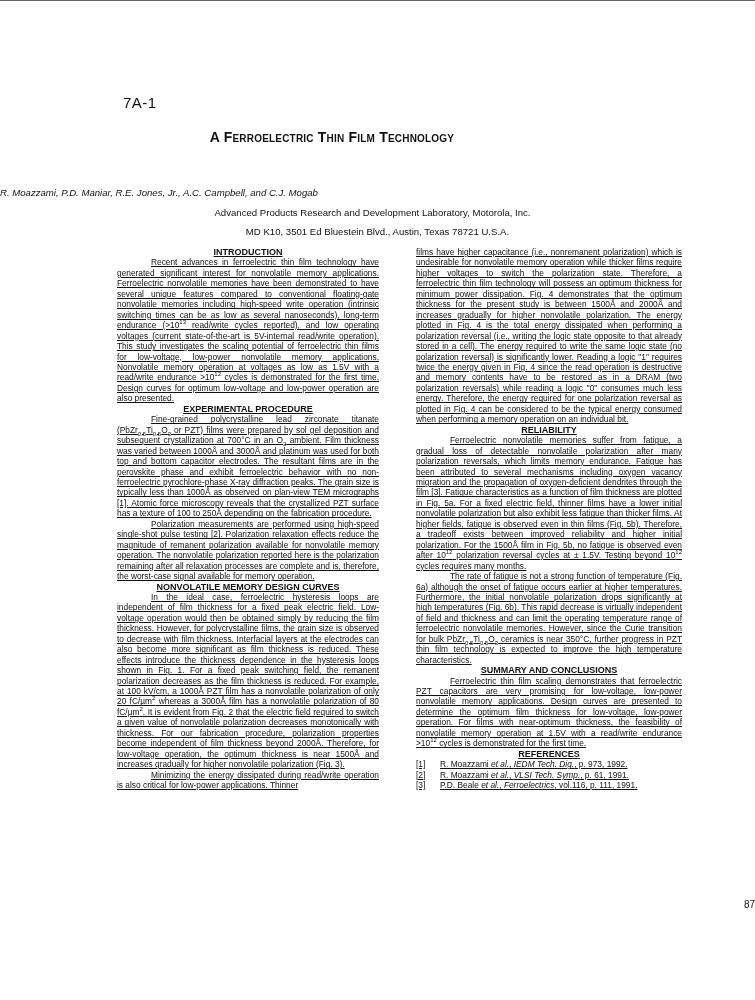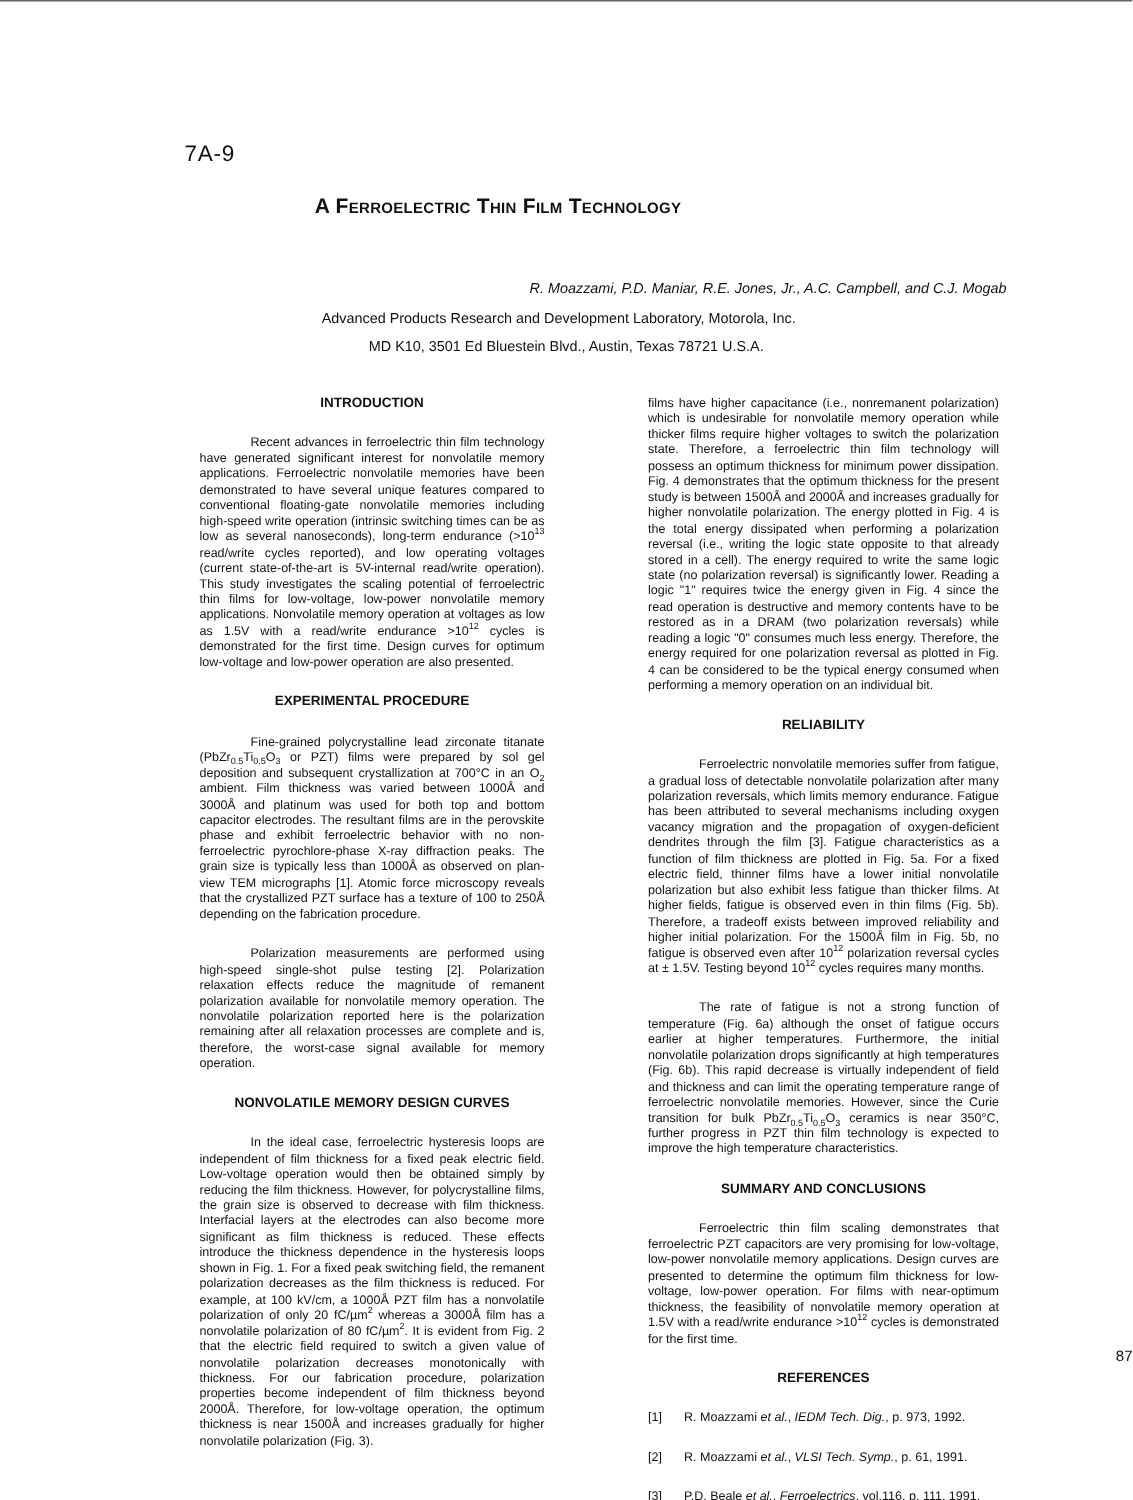--- a/index.html
+++ b/index.html
@@ -4,58 +4,59 @@
 <style>
   html, body { margin: 0; padding: 0; }
   body {
     width: 755px; height: 1000px; background: #ffffff; position: relative; overflow: hidden;
     font-family: "Liberation Sans", sans-serif; color: #111;
   }
   .topline { position: absolute; left: 0; top: 0; width: 755px; height: 1px; background: #666; }
   .session-code { position: absolute; left: 123px; top: 94px; font-size: 15px; letter-spacing: 0.5px; }
   .title { position: absolute; left: 0; width: 664px; text-align: center; top: 127px;
            font-weight: bold; font-size: 14px; line-height: 21px; letter-spacing: 0.2px; }
-  .authors { position: absolute; left: 0; width: 659px; text-align: right; top: 187px; font-size: 9.6px; font-style: italic; padding-left: 12px; }
+  .authors { position: absolute; left: 0; width: 659px; text-align: left; top: 187px; font-size: 9.6px; font-style: italic; }
   .affil { position: absolute; left: 0; width: 745px; text-align: center; top: 207px; font-size: 9.6px; }
   .address { position: absolute; left: 0; width: 755px; text-align: center; top: 226px; font-size: 9.6px; }
   .col { position: absolute; top: 247px; font-size: 8.35px; line-height: 10.45px; text-align: justify; }
   .col.left { left: 117px; width: 262px; }
   .col.right { left: 416px; width: 266px; }
-  .col p { margin: 16px; }
+  .col p { margin: 0; text-decoration: underline; }
   .col p.ind { text-indent: 34px; }
   .head { font-weight: bold; text-align: center; font-size: 9px; line-height: 10.45px; margin: 0; }
   .ref { display: flex; margin: 0; }
   .ref .num { width: 24px; flex: none; }
   .ref i, .col i { font-style: italic; }
   .pagenum { position: absolute; left: 0; width: 755px; text-align: right; top: 899px; font-size: 10px; }
   sub, sup { font-size: 6px; line-height: 0; }
 </style>
 </head>
 <body>
 
 <div class="topline"></div>
 
-<div class="session-code">7A-9</div>
+<div class="session-code">7A-1</div>
 
 <div class="title">
   <div style="font-variant: small-caps;">A Ferroelectric Thin Film Technology</div>
 </div>
 
 <div class="authors">R. Moazzami, P.D. Maniar, R.E. Jones, Jr., A.C. Campbell, and C.J. Mogab</div>
 <div class="affil">Advanced Products Research and Development Laboratory, Motorola, Inc.</div>
 <div class="address">MD K10, 3501 Ed Bluestein Blvd., Austin, Texas 78721 U.S.A.</div>
 
 <div class="col left">
   <p class="head">INTRODUCTION</p>
   <p class="ind rich">Recent advances in ferroelectric thin film technology have generated significant interest for nonvolatile memory applications. Ferroelectric nonvolatile memories have been demonstrated to have several unique features compared to conventional floating-gate nonvolatile memories including high-speed write operation (intrinsic switching times can be as low as several nanoseconds), long-term endurance (&gt;10<sup>13</sup> read/write cycles reported), and low operating voltages (current state-of-the-art is 5V-internal read/write operation). This study investigates the scaling potential of ferroelectric thin films for low-voltage, low-power nonvolatile memory applications. Nonvolatile memory operation at voltages as low as 1.5V with a read/write endurance &gt;10<sup>12</sup> cycles is demonstrated for the first time. Design curves for optimum low-voltage and low-power operation are also presented.</p>
   <p class="head">EXPERIMENTAL PROCEDURE</p>
   <p class="ind rich">Fine-grained polycrystalline lead zirconate titanate (PbZr<sub>0.5</sub>Ti<sub>0.5</sub>O<sub>3</sub> or PZT) films were prepared by sol gel deposition and subsequent crystallization at 700°C in an O<sub>2</sub> ambient. Film thickness was varied between 1000Å and 3000Å and platinum was used for both top and bottom capacitor electrodes. The resultant films are in the perovskite phase and exhibit ferroelectric behavior with no non-ferroelectric pyrochlore-phase X-ray diffraction peaks. The grain size is typically less than 1000Å as observed on plan-view TEM micrographs [1]. Atomic force microscopy reveals that the crystallized PZT surface has a texture of 100 to 250Å depending on the fabrication procedure.</p>
   <p class="ind rich">Polarization measurements are performed using high-speed single-shot pulse testing [2]. Polarization relaxation effects reduce the magnitude of remanent polarization available for nonvolatile memory operation. The nonvolatile polarization reported here is the polarization remaining after all relaxation processes are complete and is, therefore, the worst-case signal available for memory operation.</p>
   <p class="head">NONVOLATILE MEMORY DESIGN CURVES</p>
   <p class="ind rich">In the ideal case, ferroelectric hysteresis loops are independent of film thickness for a fixed peak electric field. Low-voltage operation would then be obtained simply by reducing the film thickness. However, for polycrystalline films, the grain size is observed to decrease with film thickness. Interfacial layers at the electrodes can also become more significant as film thickness is reduced. These effects introduce the thickness dependence in the hysteresis loops shown in Fig. 1. For a fixed peak switching field, the remanent polarization decreases as the film thickness is reduced. For example, at 100 kV/cm, a 1000Å PZT film has a nonvolatile polarization of only 20 fC/µm<sup>2</sup> whereas a 3000Å film has a nonvolatile polarization of 80 fC/µm<sup>2</sup>. It is evident from Fig. 2 that the electric field required to switch a given value of nonvolatile polarization decreases monotonically with thickness. For our fabrication procedure, polarization properties become independent of film thickness beyond 2000Å. Therefore, for low-voltage operation, the optimum thickness is near 1500Å and increases gradually for higher nonvolatile polarization (Fig. 3).</p>
+  <p class="ind rich" id="split-para">Minimizing the energy dissipated during read/write operation is also critical for low-power applications. Thinner</p>
 </div>
 
 <div class="col right" id="right-col">
   <p class="rich" id="split-cont">films have higher capacitance (i.e., nonremanent polarization) which is undesirable for nonvolatile memory operation while thicker films require higher voltages to switch the polarization state. Therefore, a ferroelectric thin film technology will possess an optimum thickness for minimum power dissipation. Fig. 4 demonstrates that the optimum thickness for the present study is between 1500Å and 2000Å and increases gradually for higher nonvolatile polarization. The energy plotted in Fig. 4 is the total energy dissipated when performing a polarization reversal (i.e., writing the logic state opposite to that already stored in a cell). The energy required to write the same logic state (no polarization reversal) is significantly lower. Reading a logic "1" requires twice the energy given in Fig. 4 since the read operation is destructive and memory contents have to be restored as in a DRAM (two polarization reversals) while reading a logic "0" consumes much less energy. Therefore, the energy required for one polarization reversal as plotted in Fig. 4 can be considered to be the typical energy consumed when performing a memory operation on an individual bit.</p>
   <p class="head">RELIABILITY</p>
   <p class="ind rich">Ferroelectric nonvolatile memories suffer from fatigue, a gradual loss of detectable nonvolatile polarization after many polarization reversals, which limits memory endurance. Fatigue has been attributed to several mechanisms including oxygen vacancy migration and the propagation of oxygen-deficient dendrites through the film [3]. Fatigue characteristics as a function of film thickness are plotted in Fig. 5a. For a fixed electric field, thinner films have a lower initial nonvolatile polarization but also exhibit less fatigue than thicker films. At higher fields, fatigue is observed even in thin films (Fig. 5b). Therefore, a tradeoff exists between improved reliability and higher initial polarization. For the 1500Å film in Fig. 5b, no fatigue is observed even after 10<sup>12</sup> polarization reversal cycles at ± 1.5V. Testing beyond 10<sup>12</sup> cycles requires many months.</p>
   <p class="ind rich">The rate of fatigue is not a strong function of temperature (Fig. 6a) although the onset of fatigue occurs earlier at higher temperatures. Furthermore, the initial nonvolatile polarization drops significantly at high temperatures (Fig. 6b). This rapid decrease is virtually independent of field and thickness and can limit the operating temperature range of ferroelectric nonvolatile memories. However, since the Curie transition for bulk PbZr<sub>0.5</sub>Ti<sub>0.5</sub>O<sub>3</sub> ceramics is near 350°C, further progress in PZT thin film technology is expected to improve the high temperature characteristics.</p>
   <p class="head">SUMMARY AND CONCLUSIONS</p>
   <p class="ind rich">Ferroelectric thin film scaling demonstrates that ferroelectric PZT capacitors are very promising for low-voltage, low-power nonvolatile memory applications. Design curves are presented to determine the optimum film thickness for low-voltage, low-power operation. For films with near-optimum thickness, the feasibility of nonvolatile memory operation at 1.5V with a read/write endurance &gt;10<sup>12</sup> cycles is demonstrated for the first time.</p>
   <p class="head">REFERENCES</p>

